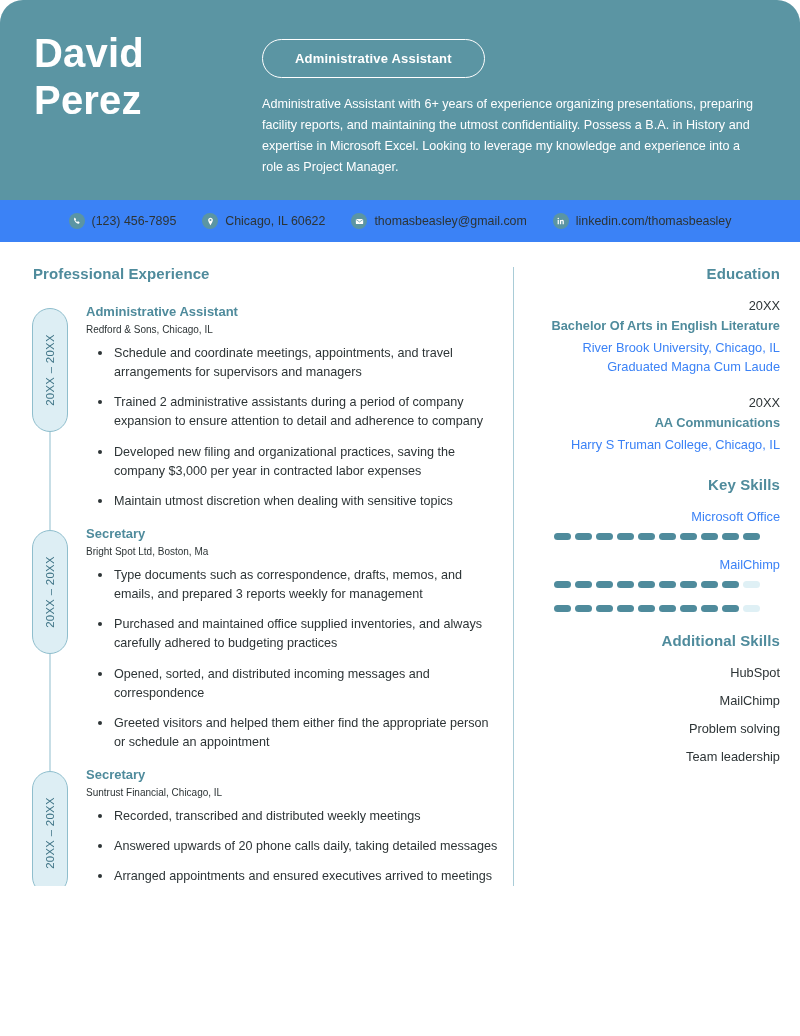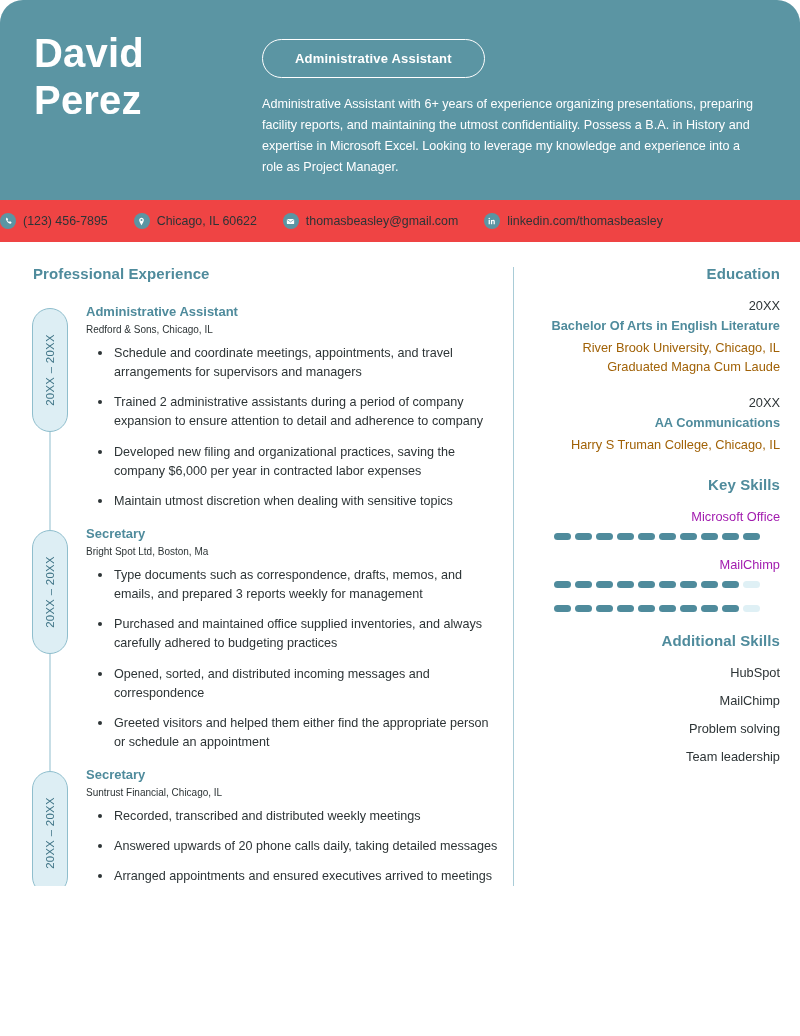--- a/index.html
+++ b/index.html
@@ -59,25 +59,25 @@
   .summary {
     color: #ffffff;
     font-size: 12.6px;
     line-height: 1.68;
     margin-top: 16px;
     max-width: 500px;
   }
 
   
   .contact-bar {
-    background: #ef4444;
+    background: #3b82f6;
     height: 42px;
     display: flex;
     align-items: center;
-    justify-content: flex-start;
+    justify-content: center;
     gap: 26px;
     border-bottom: 1px solid #ffffff;
   }
   .contact-item {
     display: flex;
     align-items: center;
     gap: 7px;
     font-size: 12.4px;
     color: #2d3436;
     white-space: nowrap;
@@ -220,29 +220,29 @@
   }
   .edu-degree {
     color: #4f8b9c;
     font-size: 12.8px;
     font-weight: bold;
     margin-bottom: 4px;
     line-height: 1.35;
   }
   .edu-school {
     font-size: 12.8px;
-    color: #a16207;
+    color: #3b82f6;
     line-height: 1.5;
   }
 
   .skills-block { margin-top: 6px; }
   .skill-row { margin-bottom: 17px; }
   .skill-name {
     font-size: 12.8px;
-    color: #a21caf;
+    color: #3b82f6;
     margin-bottom: 9px;
   }
   .skill-bar {
     display: flex;
     gap: 4px;
     justify-content: center;
   }
   .dash {
     width: 17px;
     height: 7px;
@@ -328,21 +328,21 @@
           <div class="date-pill">
             <span>20XX – 20XX</span>
           </div>
         </div>
         <div class="job-body">
           <div class="job-title">Administrative Assistant</div>
           <div class="job-company">Redford &amp; Sons, Chicago, IL</div>
           <ul class="bullets">
             <li>Schedule and coordinate meetings, appointments, and travel arrangements for supervisors and managers</li>
             <li>Trained 2 administrative assistants during a period of company expansion to ensure attention to detail and adherence to company</li>
-            <li>Developed new filing and organizational practices, saving the company $6,000 per year in contracted labor expenses</li>
+            <li>Developed new filing and organizational practices, saving the company $3,000 per year in contracted labor expenses</li>
             <li>Maintain utmost discretion when dealing with sensitive topics</li>
           </ul>
         </div>
       </div>
 
       <div class="job">
         <div class="timeline">
           <div class="t-line"></div>
           <div class="date-pill">
             <span>20XX – 20XX</span>

